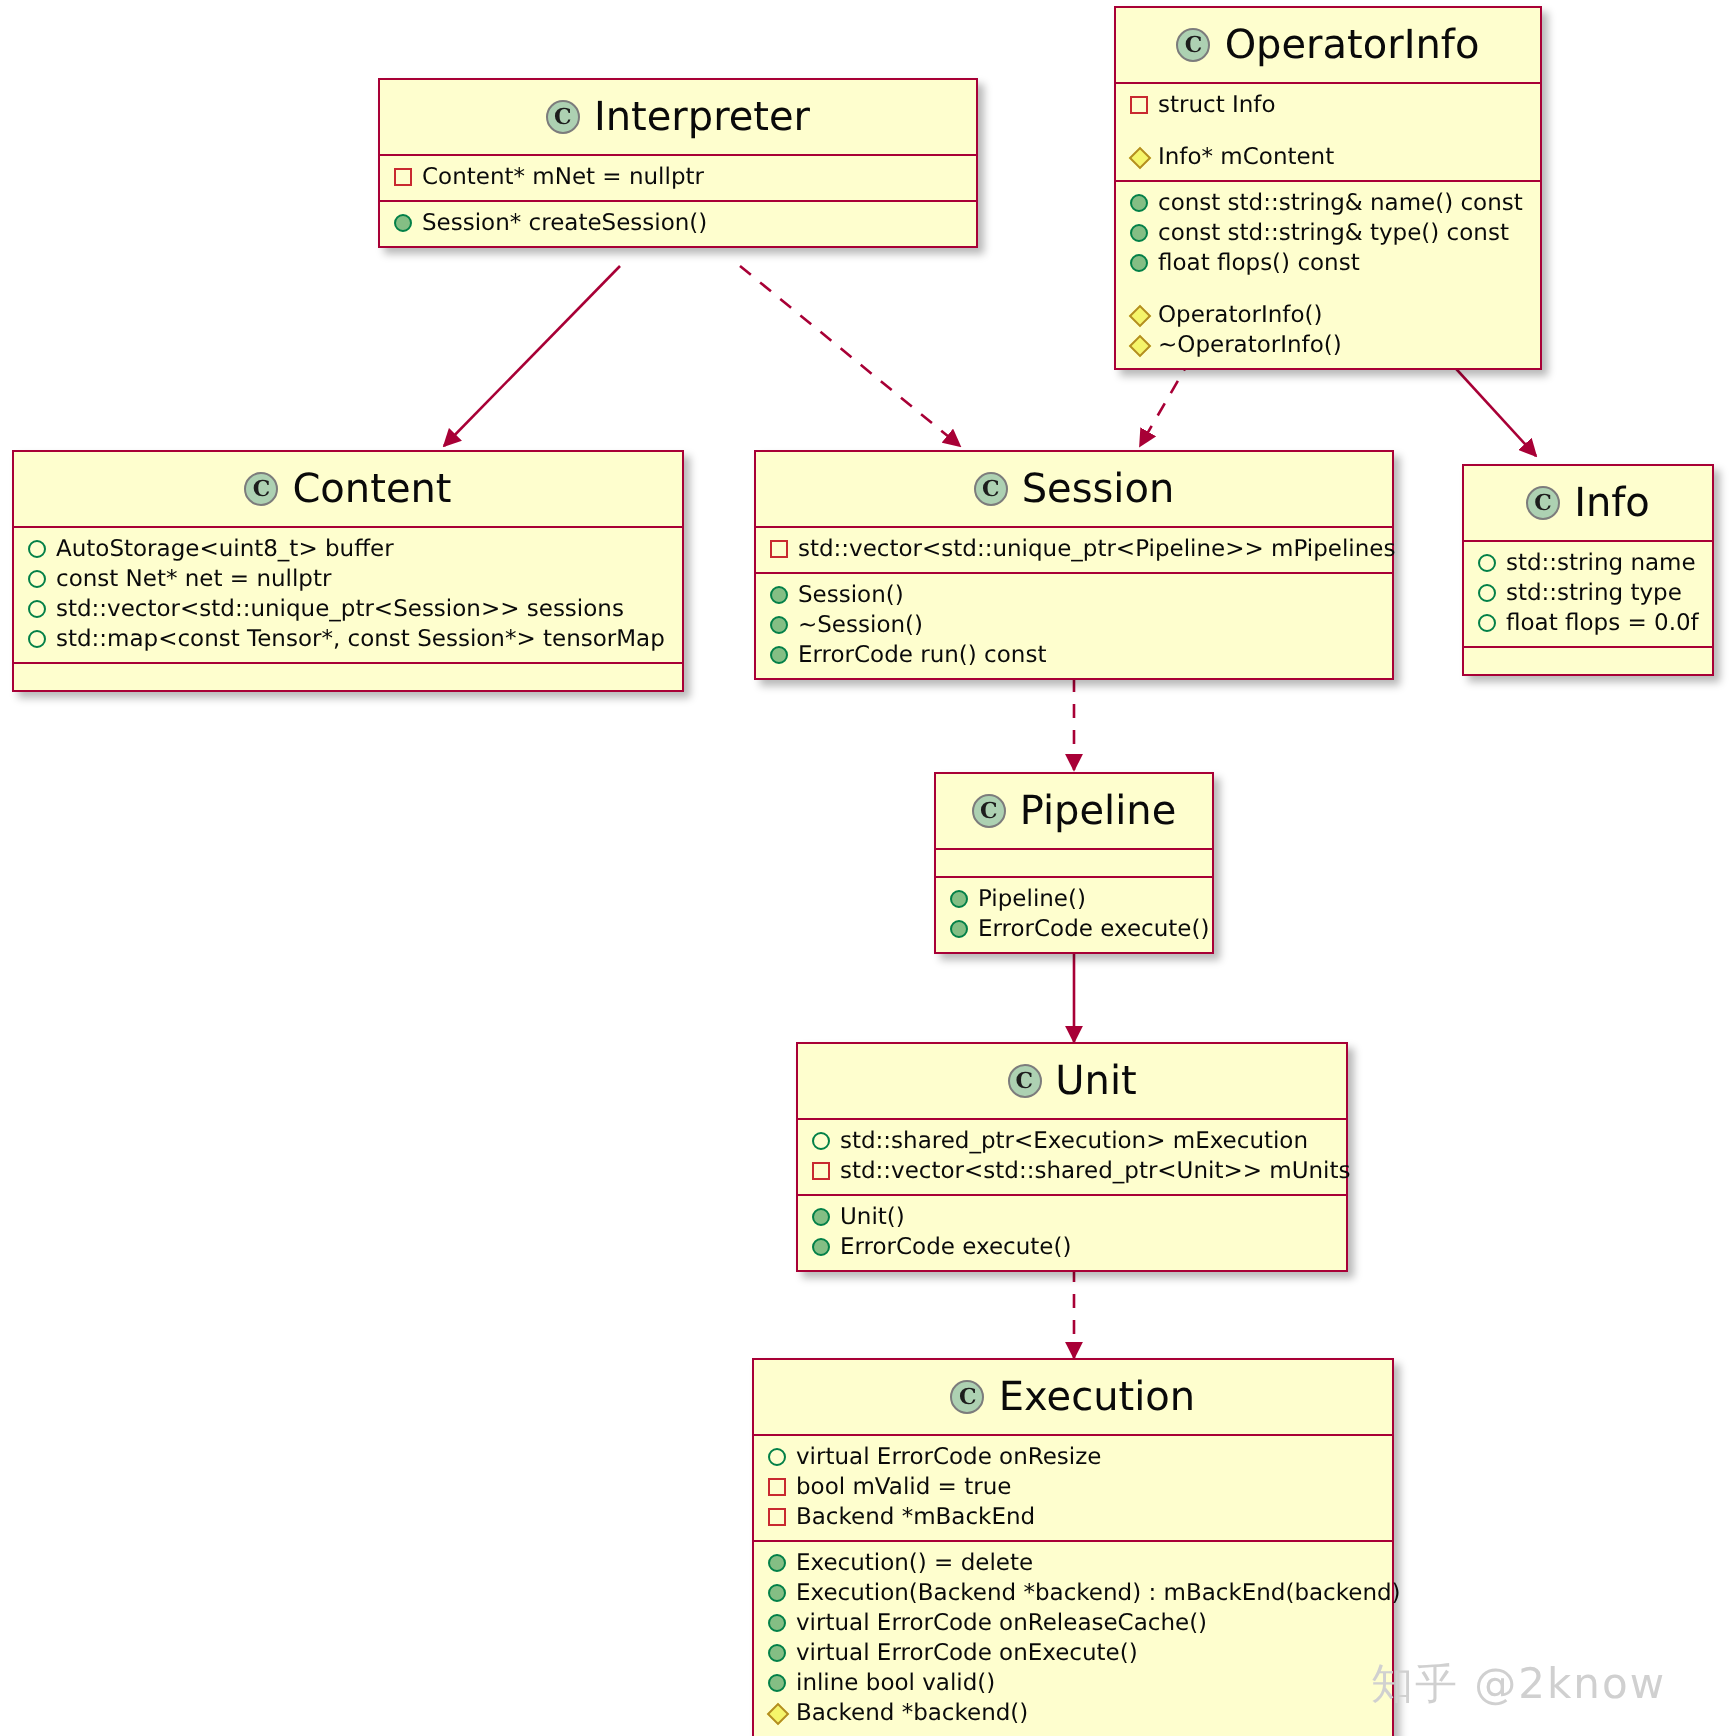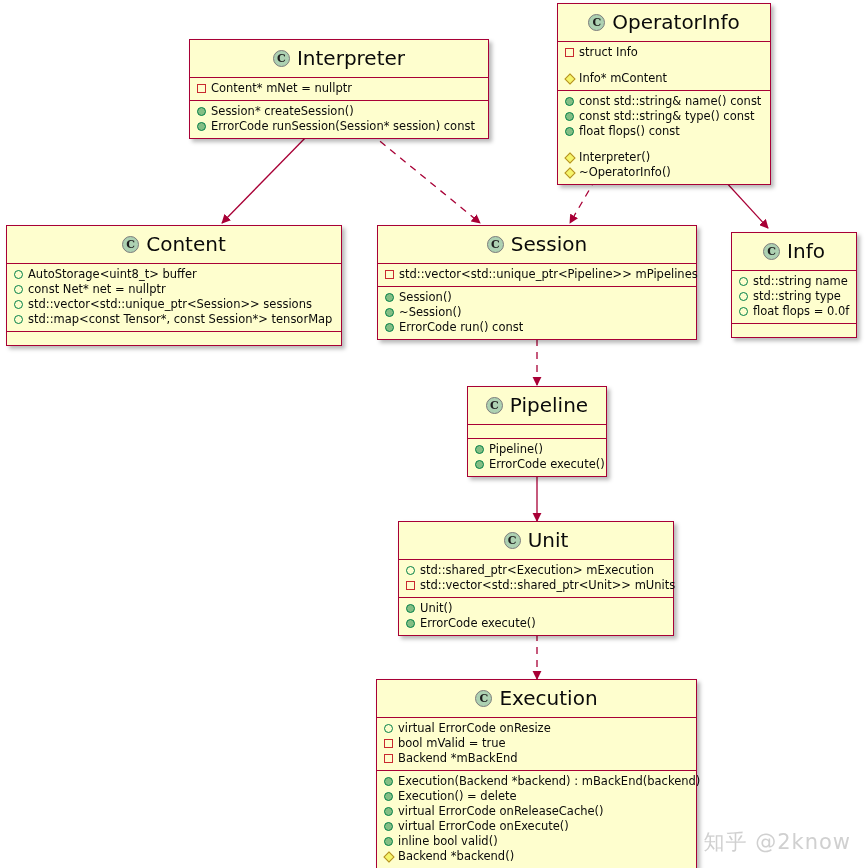--- a/index.html
+++ b/index.html
@@ -98,21 +98,21 @@
     background: #F5F56A;
     border: 1px solid #B38D22;
     width: 8px;
     height: 8px;
     transform: rotate(45deg);
     margin-left: 1px;
   }
   .conn { position: absolute; overflow: visible; pointer-events: none; }
   .watermark {
     position: absolute;
-    right: 14px;
+    right: 32px;
     bottom: 12px;
     font-size: 21px;
     color: #d0d0d0;
     font-family: "DejaVu Sans", "Liberation Sans", sans-serif;
     letter-spacing: 1px;
     white-space: nowrap;
   }
 </style>
 </head>
 <body>
@@ -143,24 +143,20 @@
         <div class="member">
           <span class="mk mk-private"></span>
           <span>Content* mNet = nullptr</span>
         </div>
       </div>
     <div class="uml-section">
         <div class="member">
           <span class="mk mk-public"></span>
           <span>Session* createSession()</span>
         </div>
-        <div class="member">
-          <span class="mk mk-public"></span>
-          <span>ErrorCode runSession(Session* session) const</span>
-        </div>
       </div>
   </div>
 
   <div class="uml-class" style="left:557px; top:3px; width:214px;">
     <div class="uml-header">
       <span class="class-icon">C</span>
       <span class="class-title">OperatorInfo</span>
     </div>
     <div class="uml-section">
         <div class="member">
@@ -182,21 +178,21 @@
           <span class="mk mk-public"></span>
           <span>const std::string&amp; type() const</span>
         </div>
         <div class="member">
           <span class="mk mk-public"></span>
           <span>float flops() const</span>
         </div>
         <div class="member spacer"></div>
         <div class="member">
           <span class="mk mk-package"></span>
-          <span>Interpreter()</span>
+          <span>OperatorInfo()</span>
         </div>
         <div class="member">
           <span class="mk mk-package"></span>
           <span>~OperatorInfo()</span>
         </div>
       </div>
   </div>
 
   <div class="uml-class" style="left:6px; top:225px; width:336px;">
     <div class="uml-header">
@@ -333,25 +329,25 @@
           <span>bool mValid = true</span>
         </div>
         <div class="member">
           <span class="mk mk-private"></span>
           <span>Backend *mBackEnd</span>
         </div>
       </div>
     <div class="uml-section">
         <div class="member">
           <span class="mk mk-public"></span>
+          <span>Execution() = delete</span>
+        </div>
+        <div class="member">
+          <span class="mk mk-public"></span>
           <span>Execution(Backend *backend) : mBackEnd(backend)</span>
-        </div>
-        <div class="member">
-          <span class="mk mk-public"></span>
-          <span>Execution() = delete</span>
         </div>
         <div class="member">
           <span class="mk mk-public"></span>
           <span>virtual ErrorCode onReleaseCache()</span>
         </div>
         <div class="member">
           <span class="mk mk-public"></span>
           <span>virtual ErrorCode onExecute()</span>
         </div>
         <div class="member">

